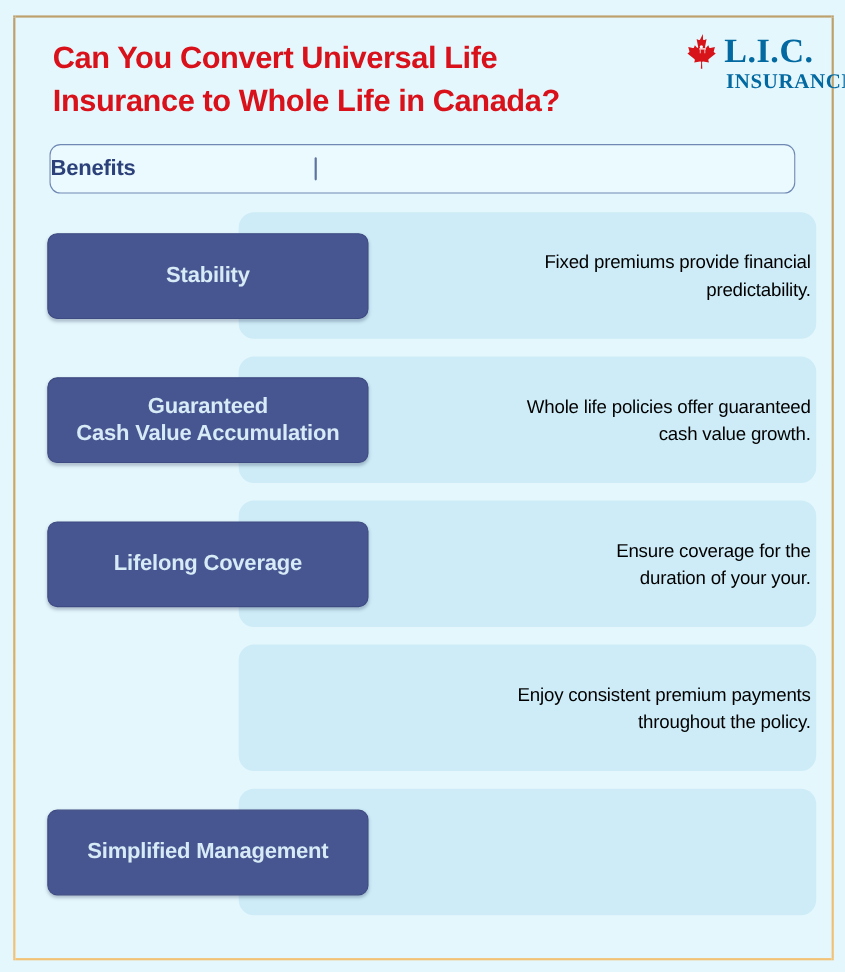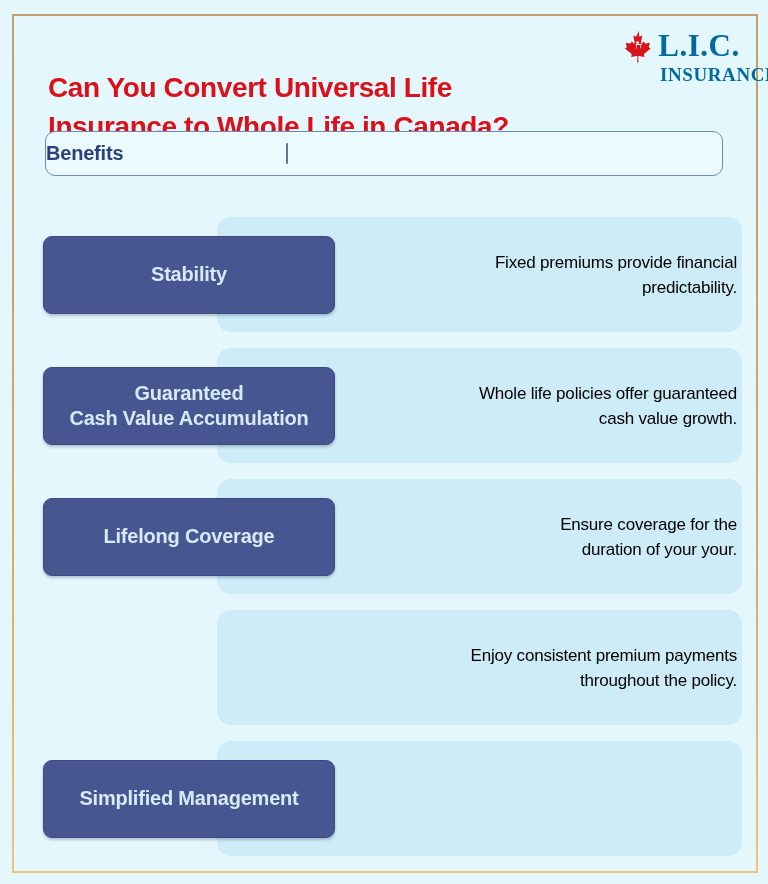--- a/index.html
+++ b/index.html
@@ -17,21 +17,20 @@
     border-image:linear-gradient(180deg,#BDA06C 0%,#D0A85E 55%,#F2C276 100%) 1;
     pointer-events:none;
   }
   .pre{white-space:pre-line;}
 
   
   .title{
     position:absolute;left:48px;top:33px;width:540px;
     color:#D8111B;font-weight:bold;font-size:28px;line-height:39px;
     letter-spacing:-0.4px;
-    margin-top:35px;
   }
   .logo{
     position:absolute;left:616px;top:29px;width:130px;
     color:#0369a1;text-align:center;
   }
   .logo-top{display:flex;align-items:center;justify-content:center;gap:2px;}
   .logo-leaf{width:34px;height:34px;flex:0 0 auto;}
   .logo-name{
     font-family:"Liberation Serif",serif;font-weight:bold;
     font-size:31px;line-height:32px;letter-spacing:0.5px;
@@ -52,21 +51,21 @@
   .colbar .col-benefits{flex:0 0 240px;text-align:left;}
   .colbar .col-desc{flex:1;text-align:center;}
   .col-label{
     color:#2C4079;font-weight:bold;font-size:20px;letter-spacing:-0.2px;
   }
   .col-divider{
     flex:0 0 2px;height:21px;background:#5F739E;border-radius:1px;
   }
 
   
-  .rows{position:absolute;left:0;top:193px;width:768px;margin-top:24px;}
+  .rows{position:absolute;left:0;top:193px;width:768px;}
   .row{position:relative;height:115px;margin-bottom:16px;}
   .row-panel{
     position:absolute;left:217px;width:525px;top:0;bottom:0;
     background:#CDECF7;border-radius:14px;
   }
   .benefit-btn{
     position:absolute;left:43px;top:50%;transform:translateY(-50%);
     width:292px;height:78px;
     background:#475590;border:1px solid #3E4B82;border-radius:9px;
     box-shadow:0 2px 3px rgba(40,50,90,0.28);

